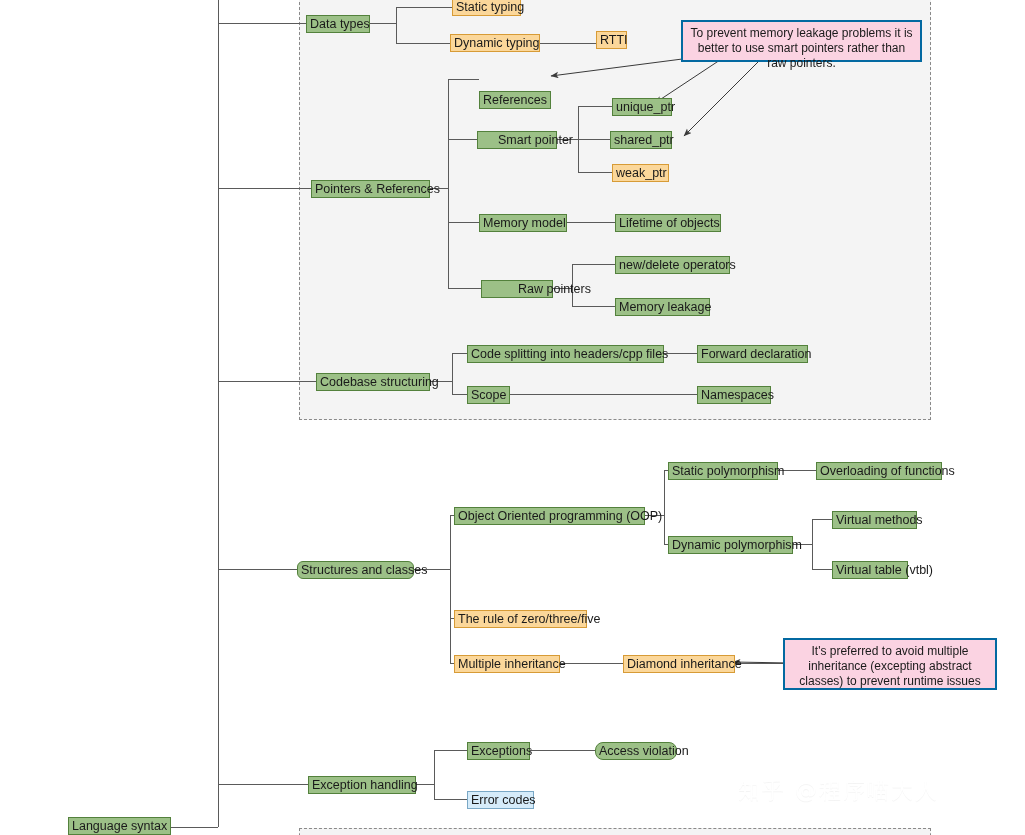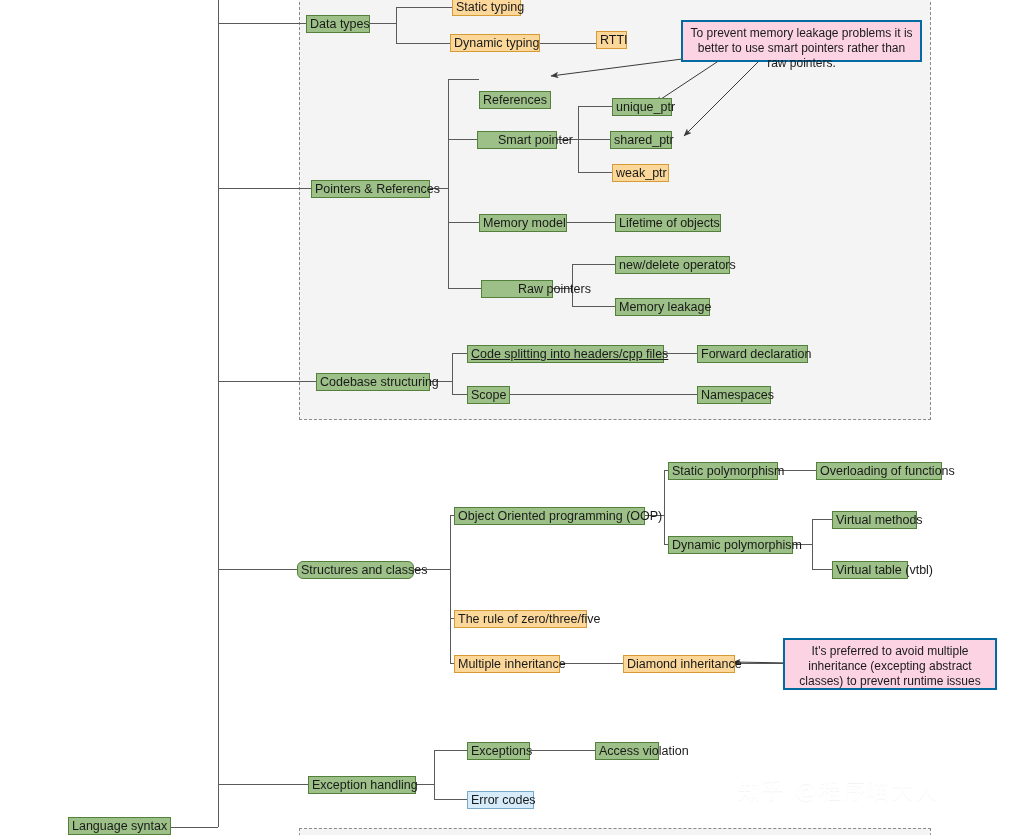--- a/index.html
+++ b/index.html
@@ -217,39 +217,39 @@
   <div class="node green" style="left:612px; top:98px; width:60px;"><span>unique_ptr</span></div>
   <div class="node green" style="left:610px; top:131px; width:62px;"><span>shared_ptr</span></div>
   <div class="node orange" style="left:612px; top:164px; width:57px;"><span>weak_ptr</span></div>
   <div class="node green" style="left:479px; top:214px; width:88px;"><span>Memory model</span></div>
   <div class="node green" style="left:615px; top:214px; width:106px;"><span>Lifetime of objects</span></div>
   <div class="node green" style="left:481px; top:280px; width:72px;padding-left:36px;"><span>Raw pointers</span></div>
   <div class="node green" style="left:615px; top:256px; width:115px;"><span>new/delete operators</span></div>
   <div class="node green" style="left:615px; top:298px; width:95px;"><span>Memory leakage</span></div>
 
   <div class="node green" style="left:316px; top:373px; width:114px;"><span>Codebase structuring</span></div>
-  <div class="node green" style="left:467px; top:345px; width:197px;text-decoration:underline;"><span>Code splitting into headers/cpp files</span></div>
+  <div class="node green" style="left:467px; top:345px; width:197px;"><span>Code splitting into headers/cpp files</span></div>
   <div class="node green" style="left:697px; top:345px; width:111px;"><span>Forward declaration</span></div>
   <div class="node green" style="left:467px; top:386px; width:43px;text-align:right;"><span>Scope</span></div>
   <div class="node green" style="left:697px; top:386px; width:74px;"><span>Namespaces</span></div>
 
   <div class="node green" style="left:297px; top:561px; width:117px;border-radius:6px;"><span>Structures and classes</span></div>
   <div class="node green" style="left:454px; top:507px; width:191px;"><span>Object Oriented programming (OOP)</span></div>
   <div class="node green" style="left:668px; top:462px; width:110px;"><span>Static polymorphism</span></div>
   <div class="node green" style="left:816px; top:462px; width:126px;"><span>Overloading of functions</span></div>
   <div class="node green" style="left:668px; top:536px; width:125px;"><span>Dynamic polymorphism</span></div>
   <div class="node green" style="left:832px; top:511px; width:85px;"><span>Virtual methods</span></div>
   <div class="node green" style="left:832px; top:561px; width:76px;"><span>Virtual table (vtbl)</span></div>
   <div class="node orange" style="left:454px; top:610px; width:133px;"><span>The rule of zero/three/five</span></div>
   <div class="node orange" style="left:454px; top:655px; width:106px;"><span>Multiple inheritance</span></div>
   <div class="node orange" style="left:623px; top:655px; width:112px;"><span>Diamond inheritance</span></div>
 
   <div class="node green" style="left:308px; top:776px; width:108px;"><span>Exception handling</span></div>
   <div class="node green" style="left:467px; top:742px; width:63px;"><span>Exceptions</span></div>
-  <div class="node green" style="left:595px; top:742px; width:64px;"><span>Access violation</span></div>
+  <div class="node green" style="left:595px; top:742px; width:82px;border-radius:8px;"><span>Access violation</span></div>
   <div class="node blue" style="left:467px; top:791px; width:67px;"><span>Error codes</span></div>
 
   <div class="note" style="left:681px; top:20px; width:241px; height:42px;"><span>To prevent memory leakage problems it is better to use smart pointers rather than raw pointers.</span></div>
 
   <div class="note" style="left:783px; top:638px; width:214px; height:52px;"><span>It's preferred to avoid multiple inheritance (excepting abstract classes) to prevent runtime issues</span></div>
 
   <div class="watermark" style="left:738px; top:776px;">知乎 @程序喵大人</div>
 
 </div>
 

